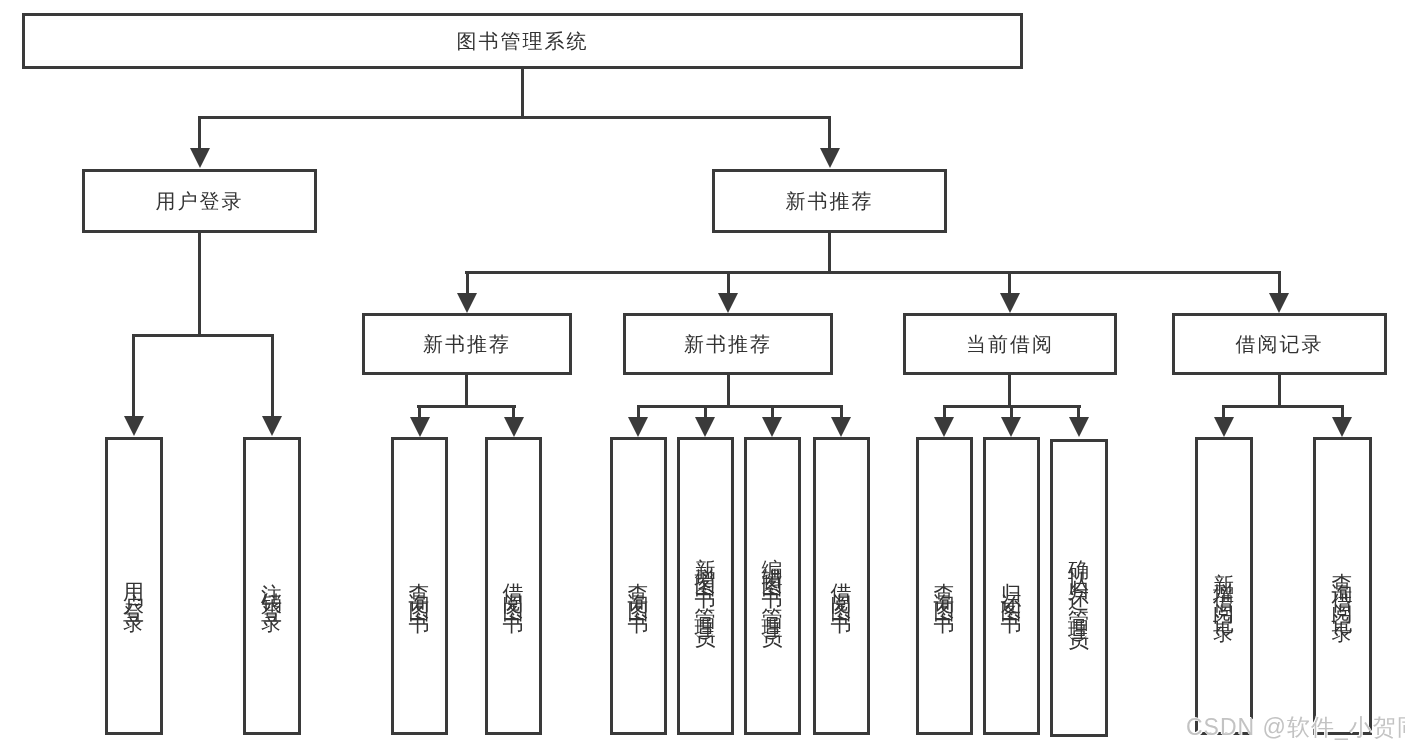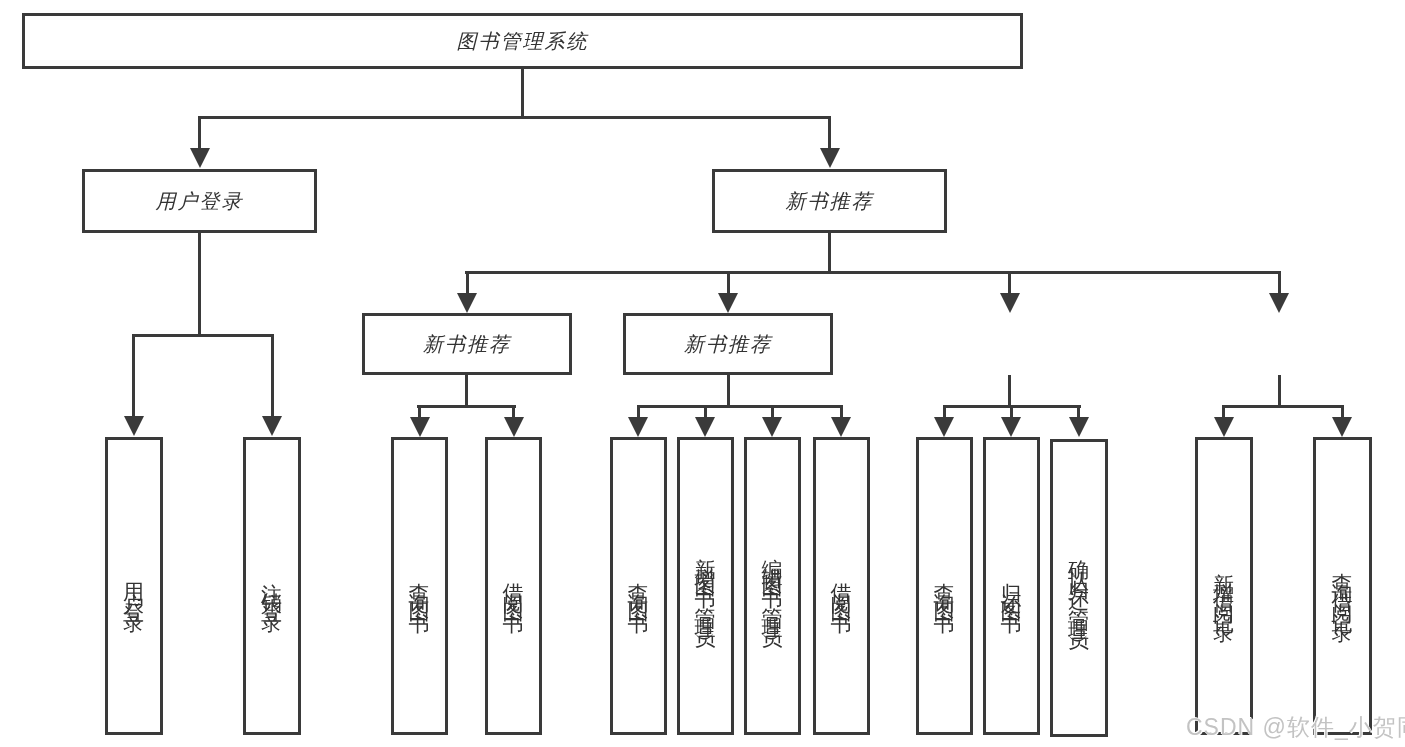--- a/index.html
+++ b/index.html
@@ -18,21 +18,20 @@
     background: #ffffff;
     display: flex;
     align-items: center;
     justify-content: center;
     color: var(--text, #333333);
   }
   .hbox {
     font-size: 20px;
     letter-spacing: 2px;
     white-space: nowrap;
-    font-style: italic;
   }
   .vbox {
     writing-mode: vertical-rl;
     text-orientation: mixed;
     font-size: 21px;
     letter-spacing: 10px;
     line-height: 1;
   }
   .line {
     position: absolute;
@@ -97,20 +96,26 @@
   <div class="arrow" style="left:457px;  top:293px;"></div>
   <div class="arrow" style="left:718px;  top:293px;"></div>
   <div class="arrow" style="left:1000px; top:293px;"></div>
   <div class="arrow" style="left:1269px; top:293px;"></div>
 
   <div class="box hbox" style="left:362px; top:313px; width:210px; height:62px;">
     <span>新书推荐</span>
   </div>
   <div class="box hbox" style="left:623px; top:313px; width:210px; height:62px;">
     <span>新书推荐</span>
+  </div>
+  <div class="box hbox" style="left:903px; top:313px; width:214px; height:62px;">
+    <span>当前借阅</span>
+  </div>
+  <div class="box hbox" style="left:1172px; top:313px; width:215px; height:62px;">
+    <span>借阅记录</span>
   </div>
 
   <div class="line" style="left:465px; top:375px; width:3px;  height:33px;"></div>
   <div class="line" style="left:417px; top:405px; width:99px; height:3px;"></div>
   <div class="line" style="left:418px; top:405px; width:3px;  height:14px;"></div>
   <div class="line" style="left:512px; top:405px; width:3px;  height:14px;"></div>
   <div class="arrow" style="left:410px; top:417px;"></div>
   <div class="arrow" style="left:504px; top:417px;"></div>
 
   <div class="line" style="left:727px; top:375px; width:3px;   height:33px;"></div>

